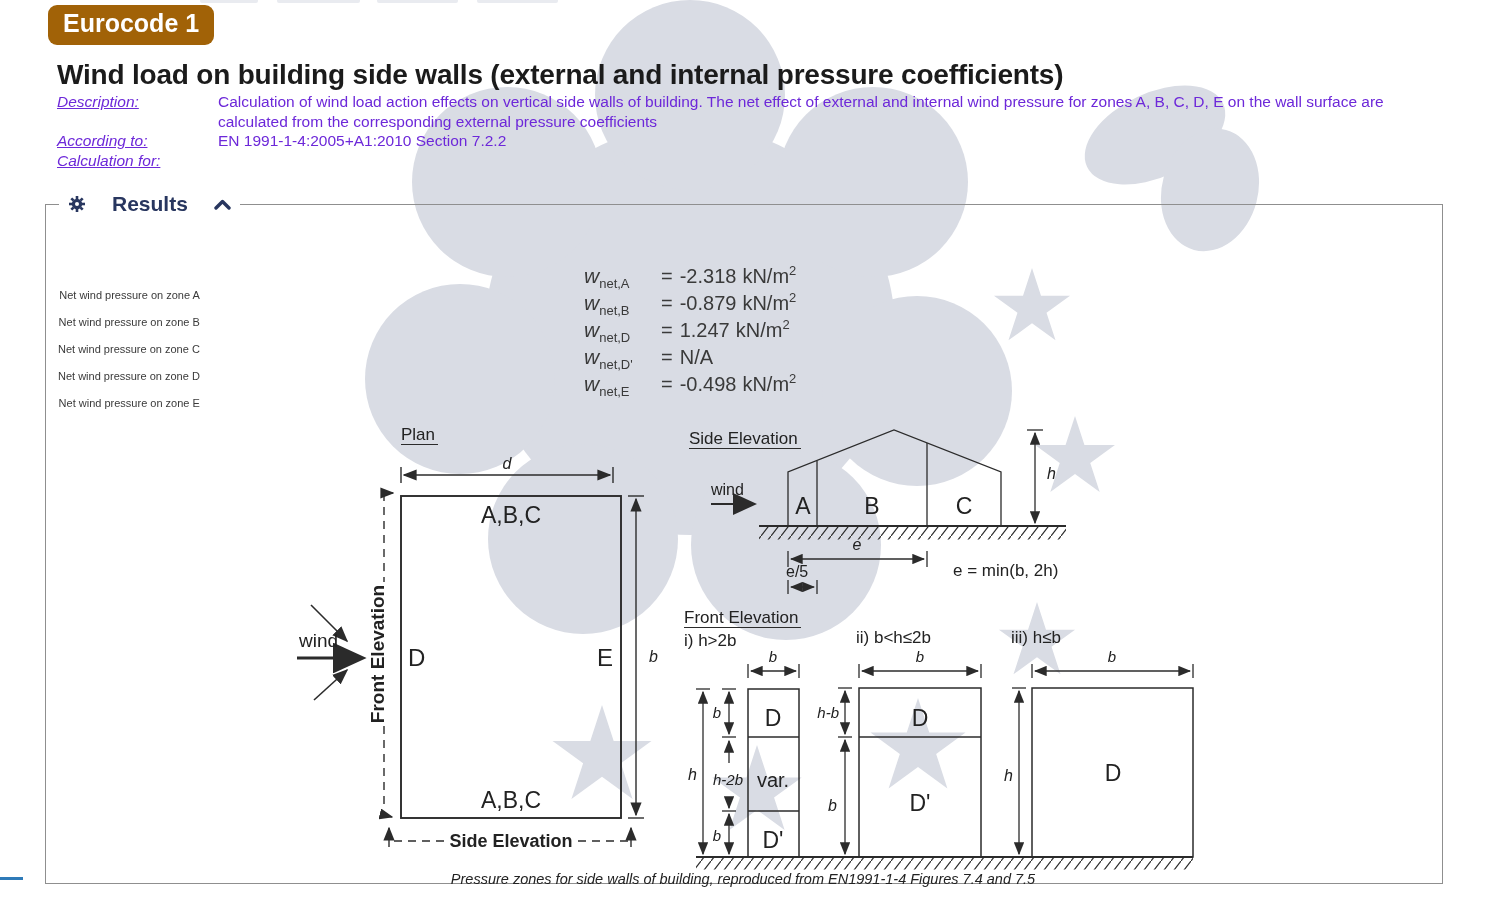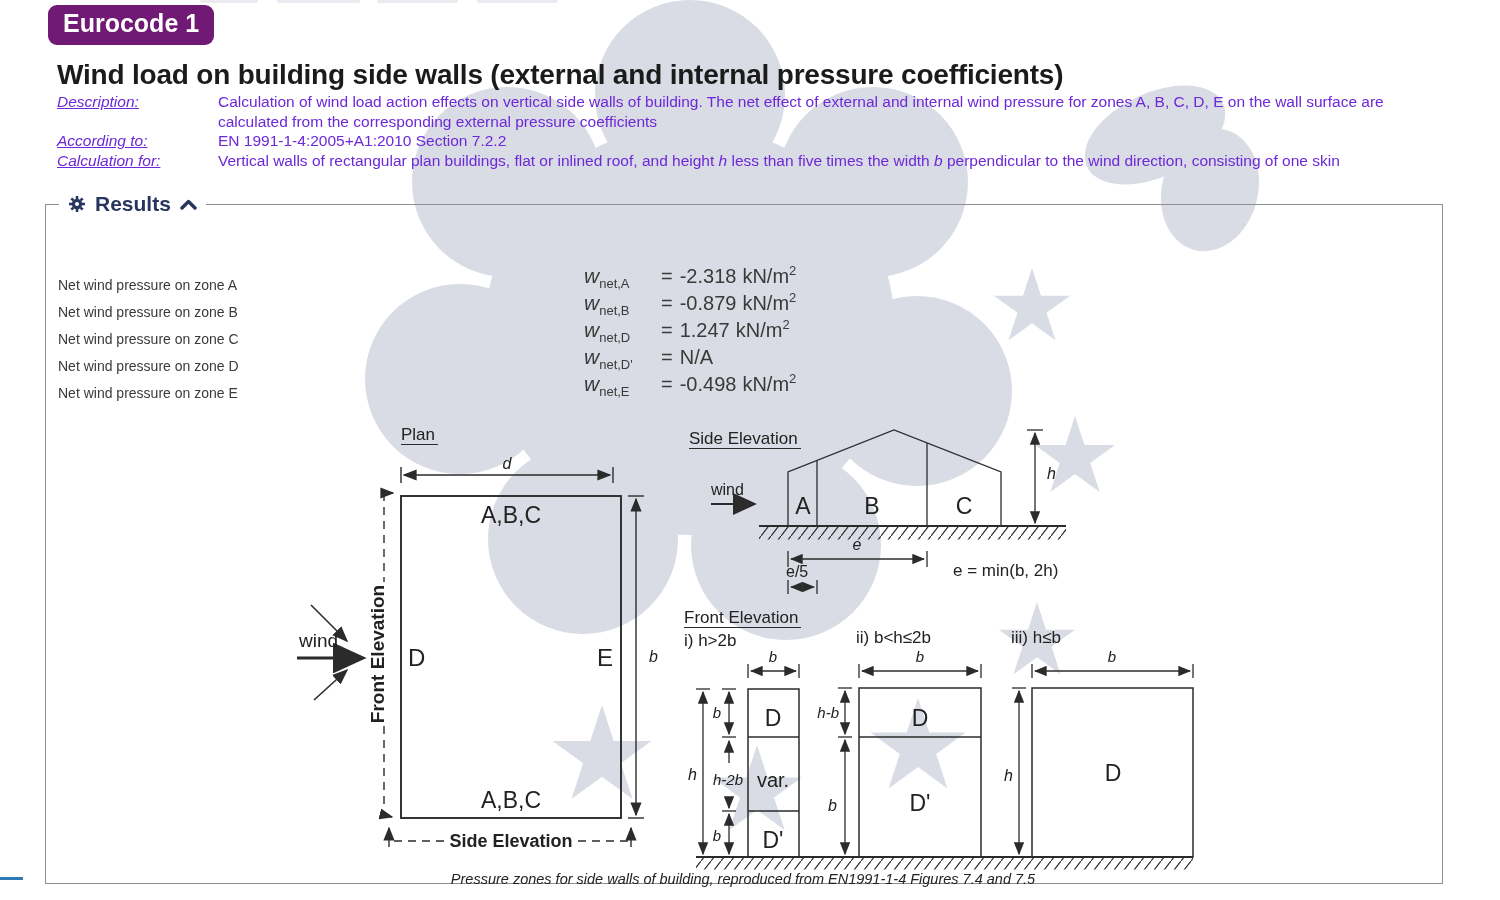--- a/index.html
+++ b/index.html
@@ -5,42 +5,42 @@
   html,body{margin:0;padding:0;}
   body{
     position:relative;width:1500px;height:900px;background:#ffffff;overflow:hidden;
     font-family:"Liberation Sans","DejaVu Sans",sans-serif;color:#3a3a3a;
   }
   .abs{position:absolute;}
   
   .top-tab{position:absolute;top:0;height:3px;background:#e9ebf0;border-radius:0 0 2px 2px;}
   
   .badge{
-    position:absolute;left:48px;top:5px;background:#701a75;color:#ffffff;
+    position:absolute;left:48px;top:5px;background:#a16207;color:#ffffff;
     font-size:25px;font-weight:700;padding:3px 15px 7px 15px;border-radius:9px;line-height:30px;
   }
   .title{
     position:absolute;left:57px;top:40px;font-size:28px;font-weight:700;color:#1b1b1b;
     letter-spacing:-0.2px;white-space:nowrap;
   }
   .meta{position:absolute;left:57px;top:92px;width:1390px;font-size:15.5px;line-height:19.5px;color:#6d28d9;}
   .meta-row{display:flex;}
   .meta-label{width:161px;flex:0 0 161px;font-style:italic;text-decoration:underline;}
   .meta-value{flex:1;max-width:1200px;}
   .it{font-style:italic;}
   
   fieldset.results{
     position:absolute;left:45px;top:192px;width:1398px;height:692px;
     border:1.6px solid #8f8f8f;margin:0;padding:0;box-sizing:border-box;background:transparent;
   }
   fieldset.results legend{
-    margin-left:13px;padding:0 9px;display:flex;align-items:center;gap:9px;
+    margin-left:13px;padding:0 9px;display:flex;align-items:center;gap:26px;
     font-size:21px;font-weight:700;color:#28365f;cursor:pointer;
   }
-  .res-labels{position:absolute;left:12px;top:56px;font-size:14px;color:#3a3a3a;}
+  .res-labels{position:absolute;left:12px;top:66px;font-size:11px;color:#3a3a3a;text-align:right;}
   .res-labels div{height:27px;line-height:27px;white-space:nowrap;}
   .formulas{position:absolute;left:538px;top:41px;font-size:20px;color:#3a3a3a;}
   .frow{height:27px;line-height:27px;white-space:nowrap;}
   .fvar{display:inline-block;width:70px;}
   .fvar i{font-style:italic;font-size:21px;}
   .fvar sub{font-size:13px;}
   .feq{margin:0 0 0 7px;}
   .fval{margin-left:7px;}
   .funit{margin-left:6px;}
   .funit sup{font-size:13px;}
@@ -90,21 +90,20 @@
   <div class="meta-row">
     <span class="meta-label">Description:</span>
     <span class="meta-value">Calculation of wind load action effects on vertical side walls of building. The net effect of external and internal wind pressure for zones A, B, C, D, E on the wall surface are calculated from the corresponding external pressure coefficients</span>
   </div>
   <div class="meta-row">
     <span class="meta-label">According to:</span>
     <span class="meta-value">EN 1991-1-4:2005+A1:2010 Section 7.2.2</span>
   </div>
   <div class="meta-row">
     <span class="meta-label">Calculation for:</span>
-    <span class="meta-value"><span>Vertical walls of rectangular plan buildings, flat or inlined roof, and height </span><span class="it">h</span><span> less than five times the width </span><span class="it">b</span><span> perpendicular to the wind direction, consisting of one skin</span></span>
   </div>
 </div>
 
 <fieldset class="results">
   <legend>
     <svg width="18" height="18" viewBox="0 0 18 18">
       <g fill="#28365f">
         <circle cx="9" cy="9" r="5.2"></circle>
         <g stroke="#28365f" stroke-width="2.6">
           <line x1="9" y1="1" x2="9" y2="4"></line>

